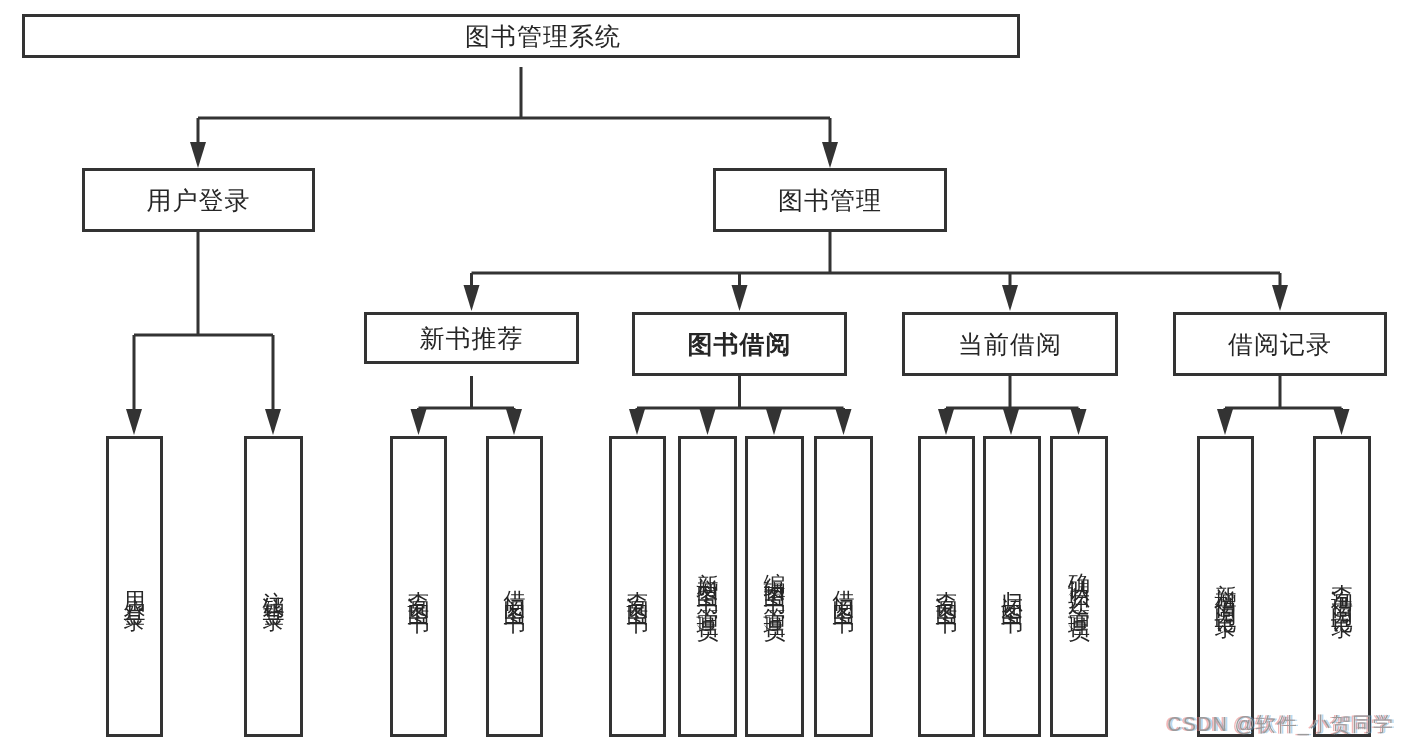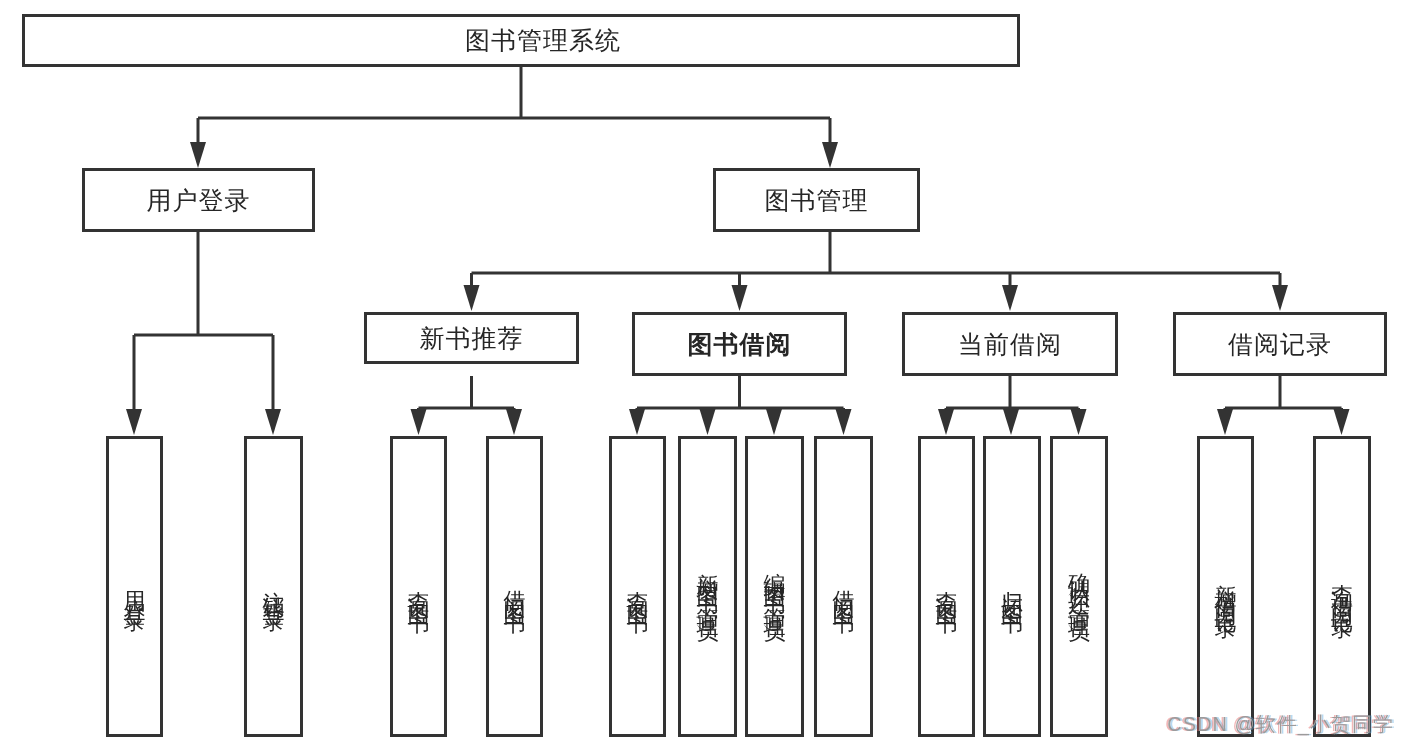--- a/index.html
+++ b/index.html
@@ -82,24 +82,24 @@
       <use href="#ah" x="774" y="435"></use>
       <use href="#ah" x="843.5" y="435"></use>
       <use href="#ah" x="946" y="435"></use>
       <use href="#ah" x="1011" y="435"></use>
       <use href="#ah" x="1078.5" y="435"></use>
       <use href="#ah" x="1225" y="435"></use>
       <use href="#ah" x="1341.5" y="435"></use>
     </g>
   </svg>
 
-  <div class="node h-node" style="left:22px;top:14px;width:998px;height:53px;padding-left:44px;">图书管理系统</div>
+  <div class="node h-node" style="left:22px;top:14px;width:998px;height:44px;padding-left:44px;">图书管理系统</div>
 
   <div class="node h-node" style="left:82px;top:168px;width:233px;height:64px;">用户登录</div>
-  <div class="node h-node" style="left:713px;top:168px;width:207px;height:64px;">图书管理</div>
+  <div class="node h-node" style="left:713px;top:168px;width:234px;height:64px;">图书管理</div>
 
   <div class="node h-node" style="left:364px;top:312px;width:215px;height:52px;">新书推荐</div>
   <div class="node h-node" style="left:632px;top:312px;width:215px;height:64px;font-weight:bold;">图书借阅</div>
   <div class="node h-node" style="left:902px;top:312px;width:216px;height:64px;">当前借阅</div>
   <div class="node h-node" style="left:1173px;top:312px;width:214px;height:64px;">借阅记录</div>
 
   <div class="node v-node" style="left:106px;top:436px;width:57px;height:301px;">
     <span>用户登录</span>
   </div>
   <div class="node v-node" style="left:244px;top:436px;width:59px;height:301px;">

